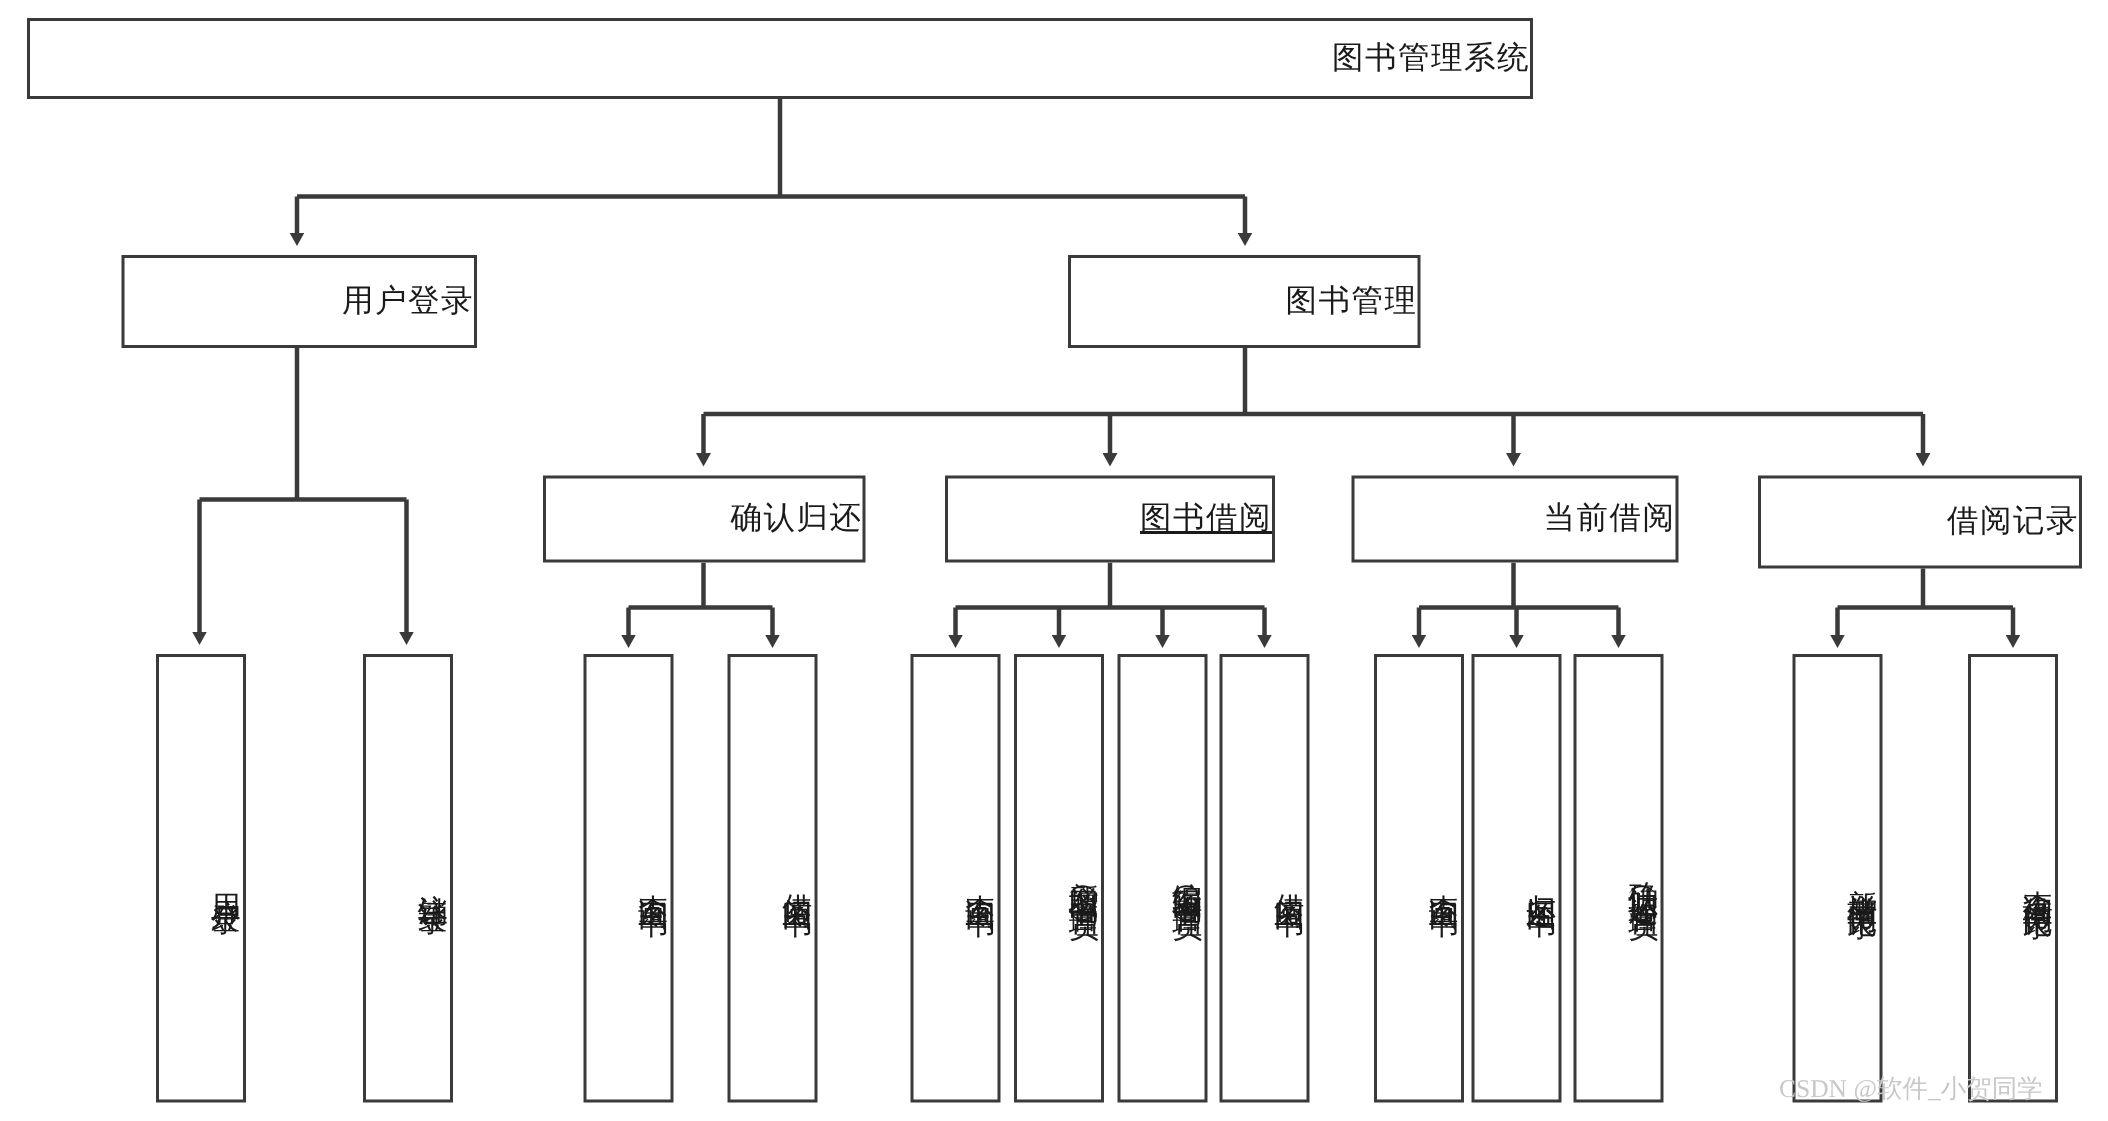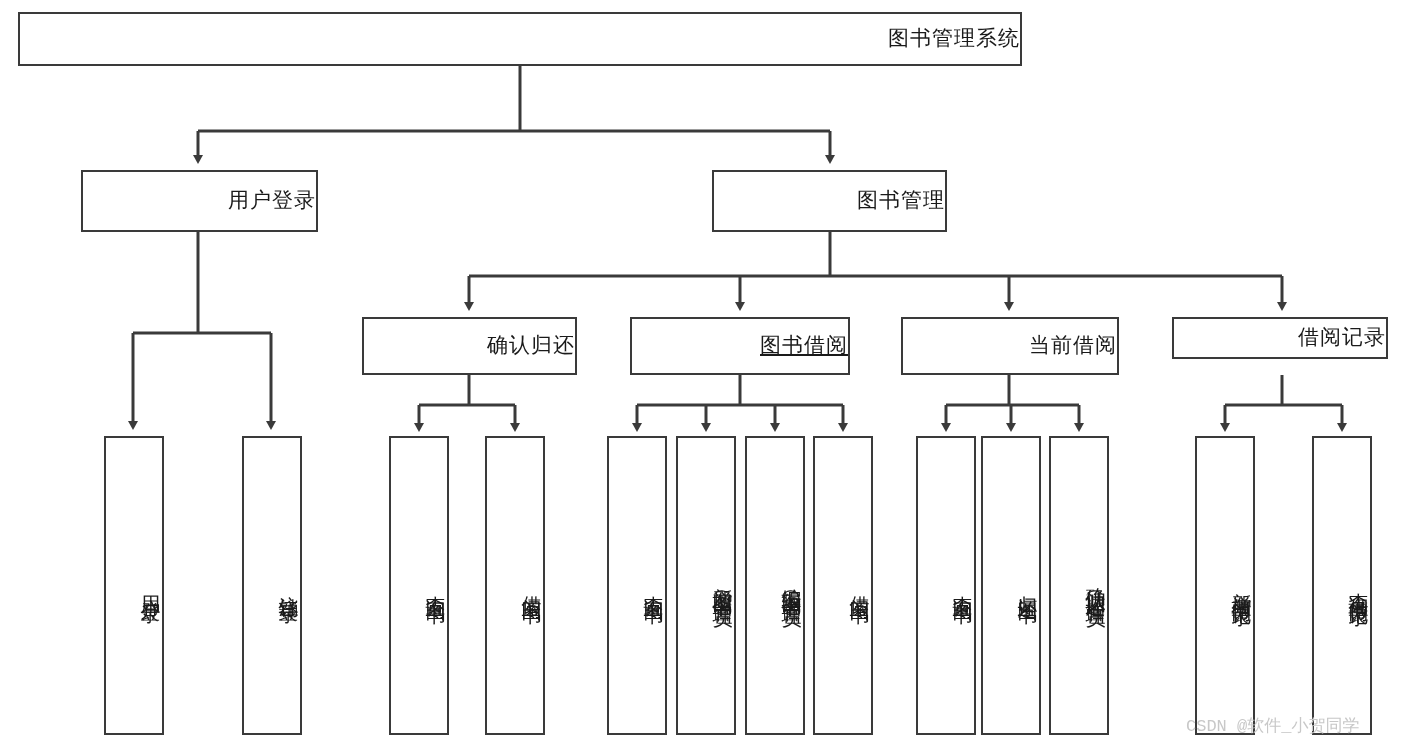--- a/index.html
+++ b/index.html
@@ -59,21 +59,21 @@
     pointer-events: none;
   }
   .watermark {
     position: absolute;
     left: 1186px;
     top: 714px;
     font-size: 17px;
     color: #c8c8c8;
     white-space: nowrap;
     z-index: 3;
-    font-family: Liberation Mono, monospace;
+    font-family: Liberation Serif, serif;
   }
 </style>
 </head>
 <body>
 
 <div id="canvas">
 
   <svg id="edges" viewBox="0 0 1405 747" xmlns="http://www.w3.org/2000/svg">
     <defs>
       <marker id="arrow" markerWidth="9" markerHeight="10" refX="1" refY="5" orient="auto" markerUnits="userSpaceOnUse">
@@ -140,21 +140,21 @@
 
   <div class="node horiz" style="left:362px; top:317px; width:215px; height:58px;">
     <span>确认归还</span>
   </div>
   <div class="node horiz" style="left:630px; top:317px; width:220px; height:58px;text-decoration:underline;">
     <span>图书借阅</span>
   </div>
   <div class="node horiz" style="left:901px; top:317px; width:218px; height:58px;">
     <span>当前借阅</span>
   </div>
-  <div class="node horiz" style="left:1172px; top:317px; width:216px; height:42px;">
+  <div class="node horiz" style="left:1172px; top:317px; width:216px; height:62px;">
     <span>借阅记录</span>
   </div>
 
   <div class="node vert" style="left:104px; top:436px; width:60px; height:299px;">
     <span class="vtext">用户登录</span>
   </div>
   <div class="node vert" style="left:242px; top:436px; width:60px; height:299px;">
     <span class="vtext">注销登录</span>
   </div>
 

